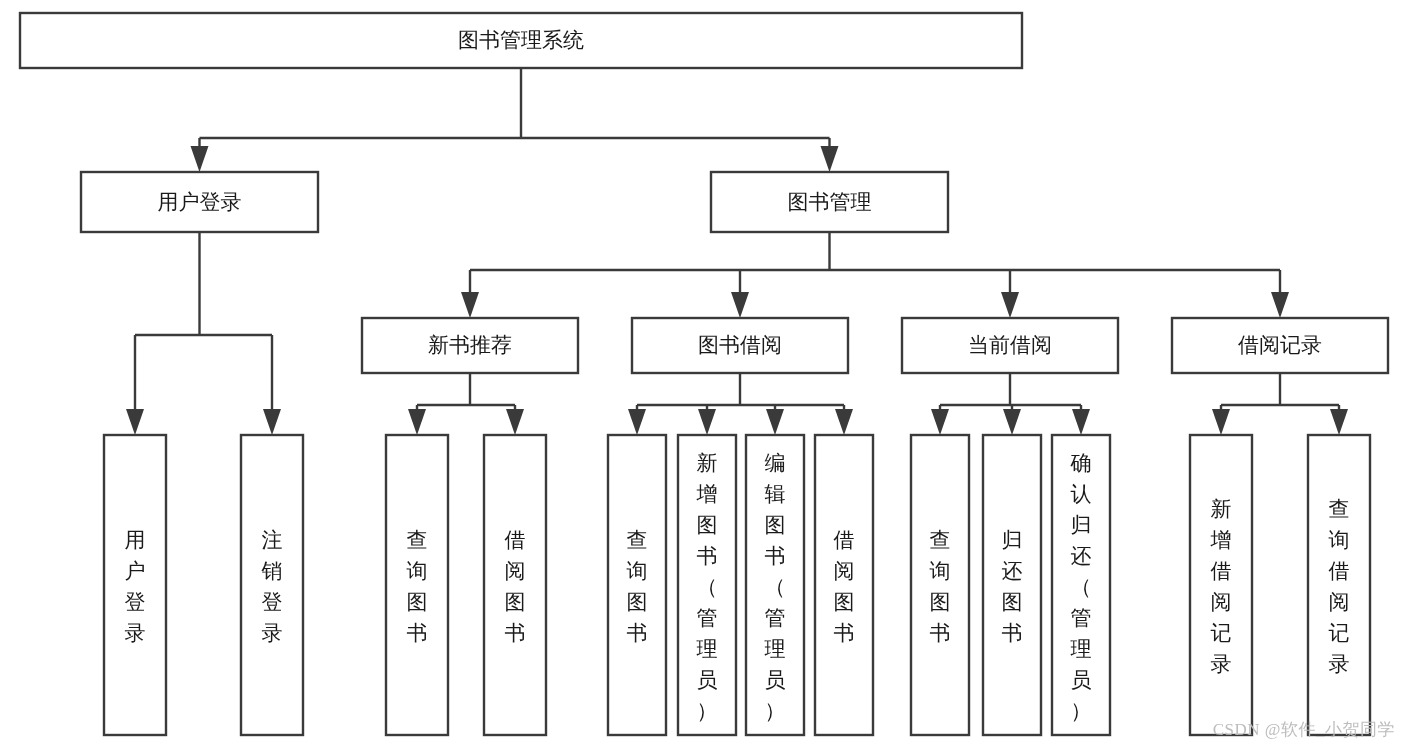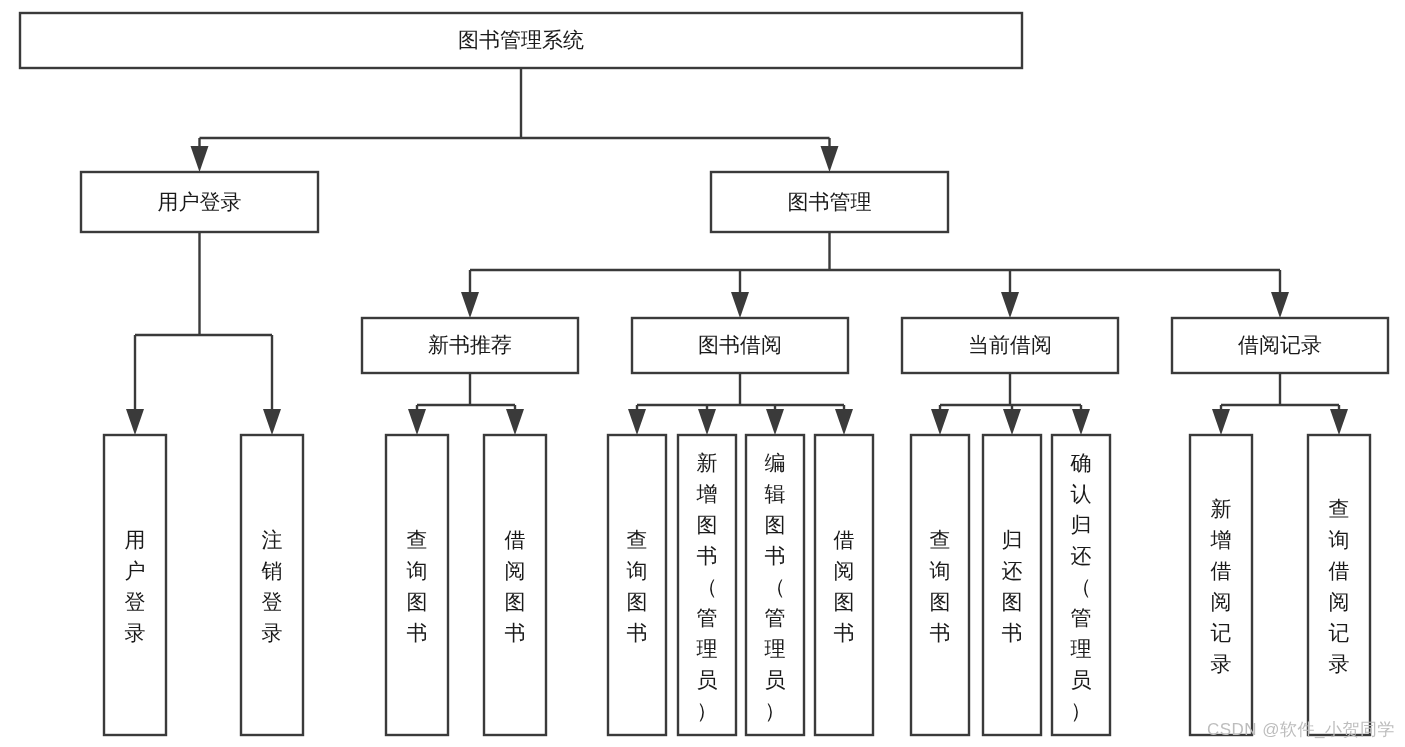--- a/index.html
+++ b/index.html
@@ -54,21 +54,21 @@
     font-family: "Liberation Sans", "DejaVu Sans", sans-serif;
     font-size: 21px;
     text-anchor: middle;
   }
   .watermark {
     position: absolute;
     right: 10px;
     bottom: 6px;
     color: #bdbdbd;
     font-size: 17px;
-    font-family: Liberation Sans, sans-serif;
+    font-family: Liberation Serif, serif;
     letter-spacing: 0.5px;
     white-space: nowrap;
     user-select: none;
   }
 </style>
 </head>
 <body>
 
 <div id="diagram-root">
   <svg id="tree-svg" viewBox="0 0 1405 747">

